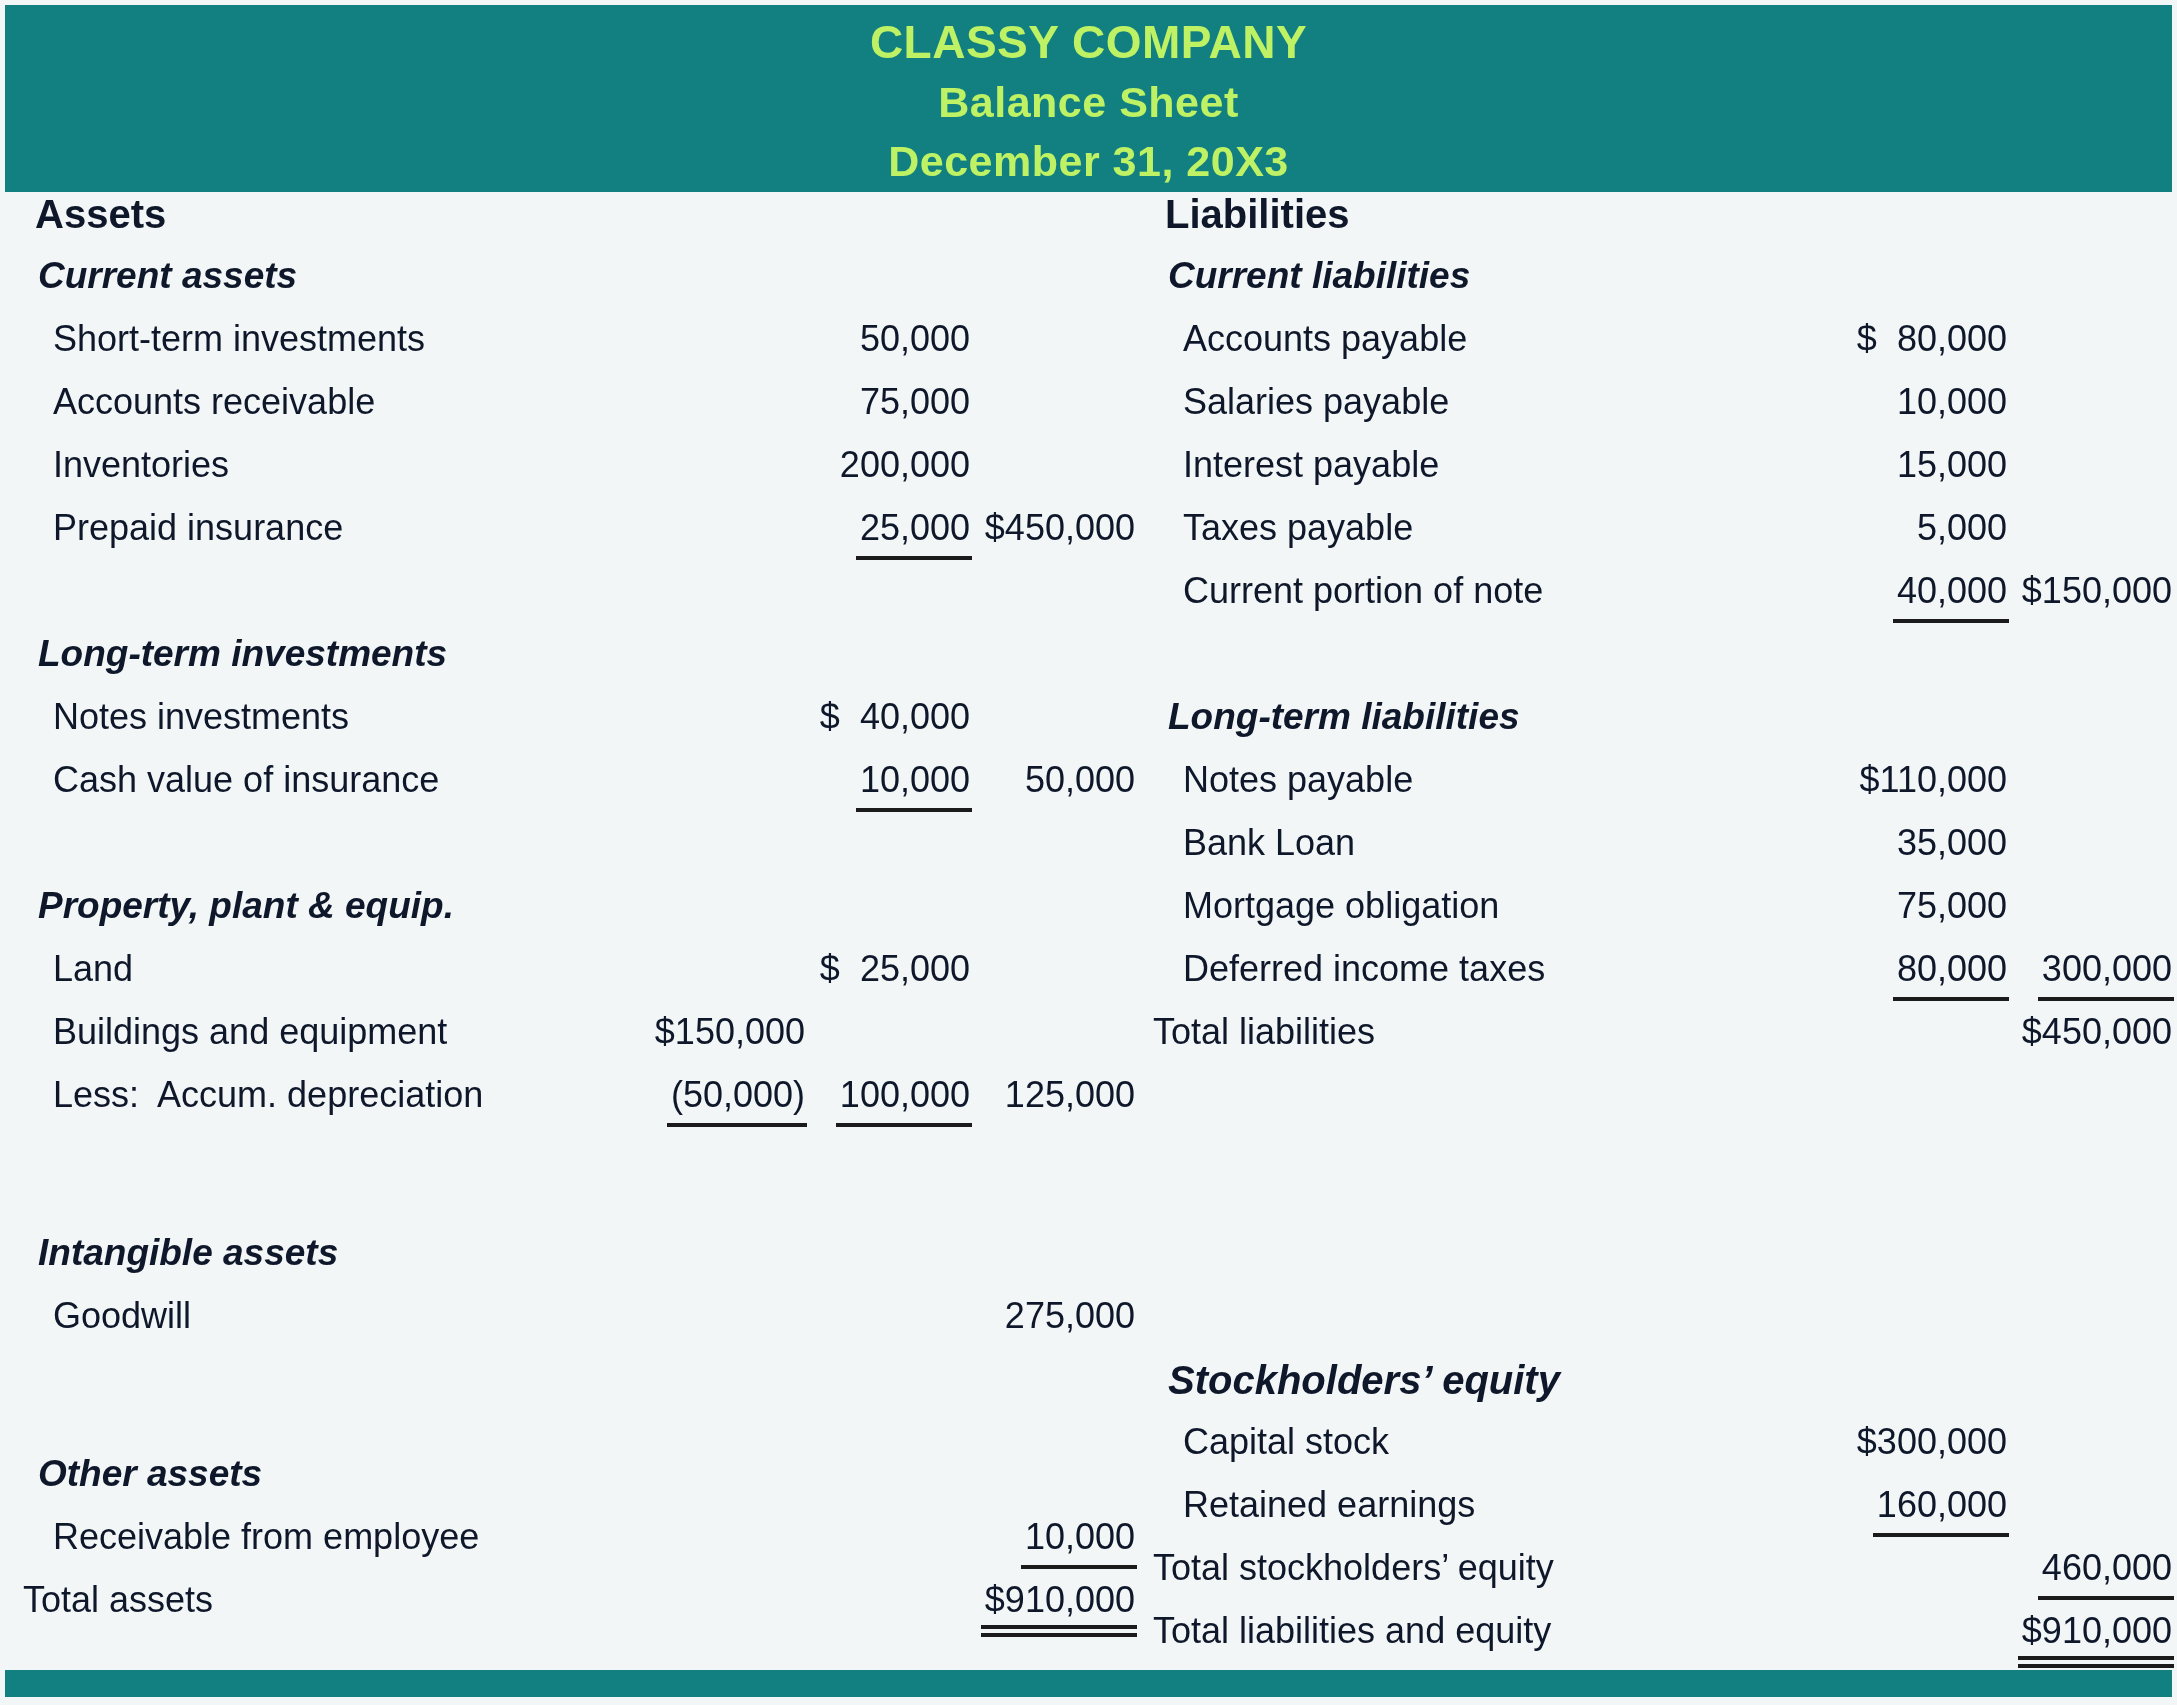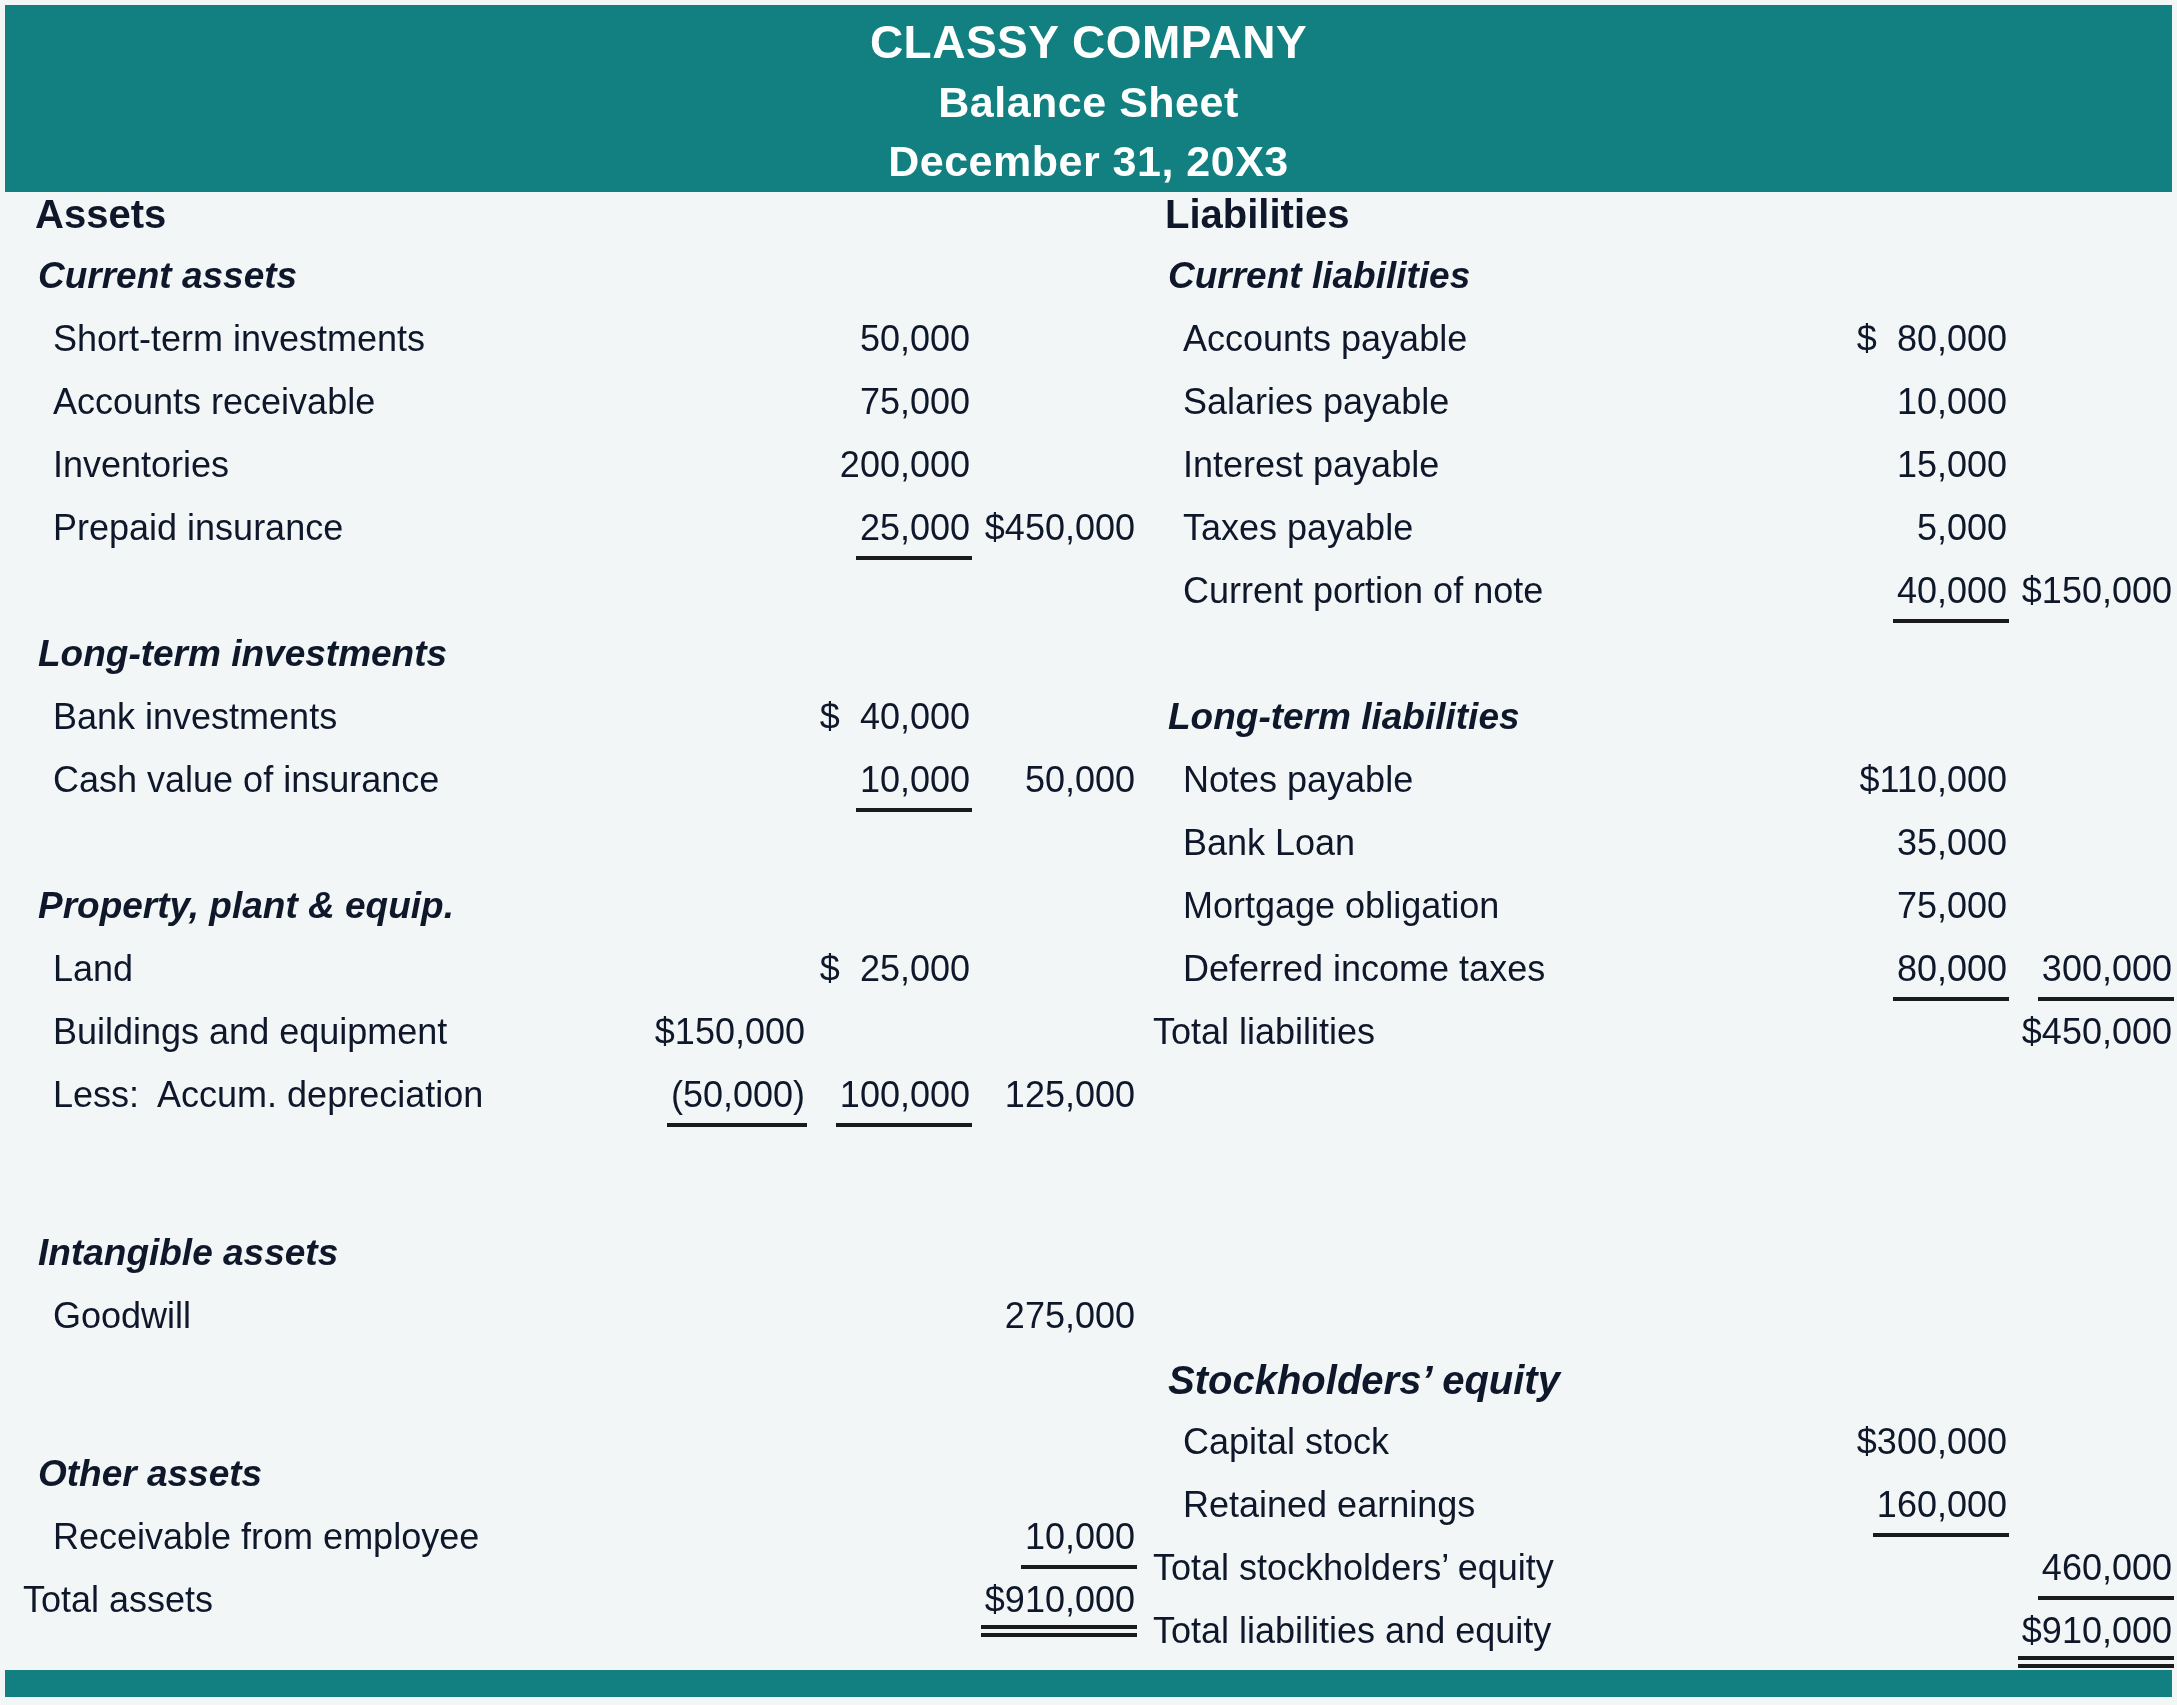--- a/index.html
+++ b/index.html
@@ -16,21 +16,21 @@
     width: 2177px;
     height: 1705px;
     background: #F2F6F7;
     box-sizing: border-box;
     padding: 5px 5px 0 5px;
     overflow: hidden;
   }
   
   .header-band {
     background: #128080;
-    color: #ffffff;
+    color: #bef264;
     text-align: center;
     padding: 14px 0 18px 0;
     height: 187px;
     box-sizing: border-box;
   }
   .header-band .hline {
     font-weight: bold;
     line-height: 1.0;
     letter-spacing: 0.5px;
   }
@@ -195,21 +195,21 @@
         <div class="num L-c2"><span class="ul-wrap ul-single">25,000</span></div>
         <div class="num L-c3">$450,000</div>
       </div>
 
       <div class="row spacer"></div>
 
       <div class="row sub-title">
         <div class="label ind2">Long-term investments</div>
       </div>
       <div class="row">
-        <div class="label ind3">Bank investments</div>
+        <div class="label ind3">Notes investments</div>
         <div class="gap"></div>
         <div class="num L-c1"></div>
         <div class="num L-c2">$  40,000</div>
         <div class="num L-c3"></div>
       </div>
       <div class="row">
         <div class="label ind3">Cash value of insurance</div>
         <div class="gap"></div>
         <div class="num L-c1"></div>
         <div class="num L-c2"><span class="ul-wrap ul-single">10,000</span></div>

